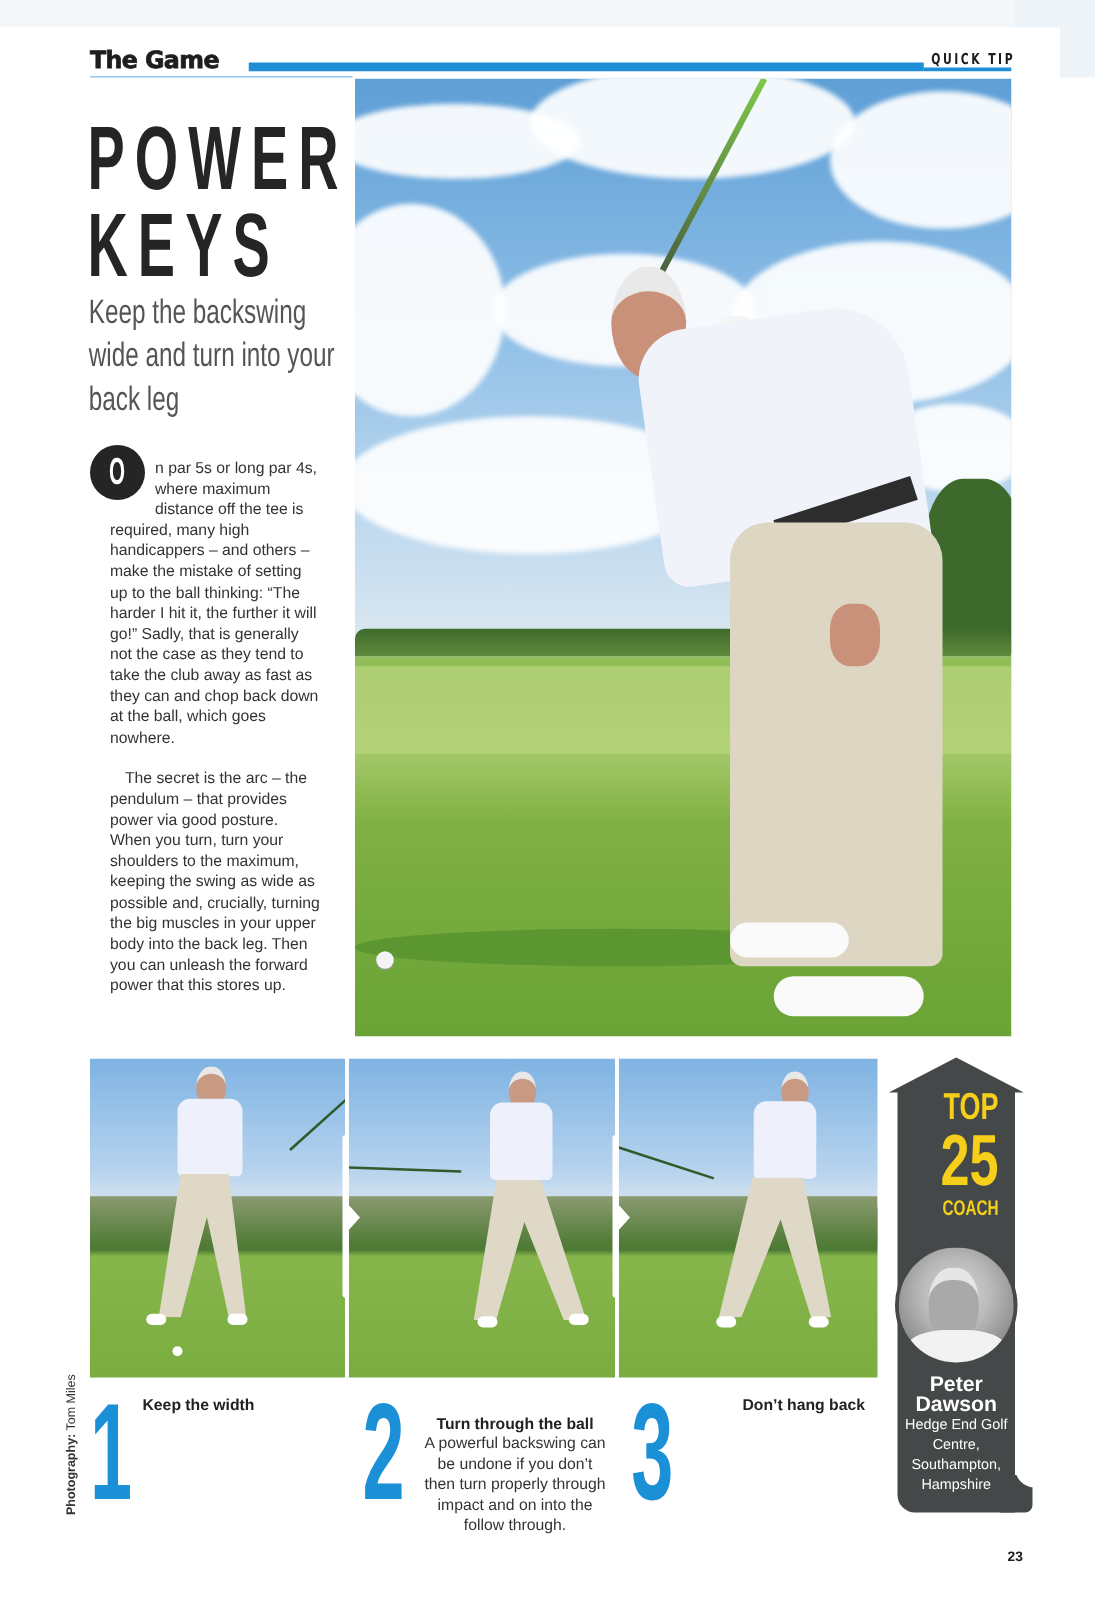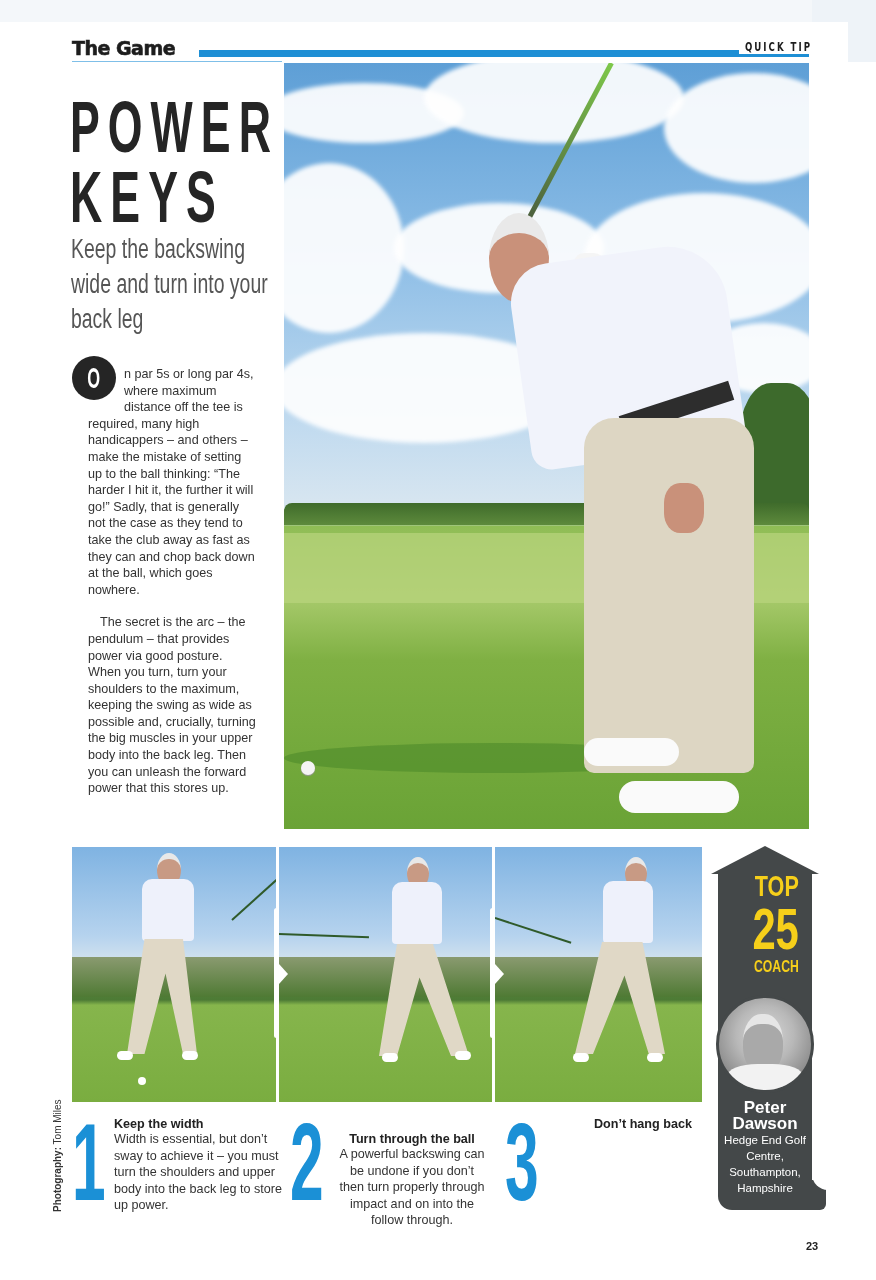--- a/index.html
+++ b/index.html
@@ -183,21 +183,20 @@
 <div class="divider-arrow abs" style="left:495px;top:964px;"></div>
 
 <div class="abs credit">
   <b>Photography:</b> <span>Tom Miles</span>
 </div>
 
 <div class="abs" style="left:72px;top:1112px;width:210px;">
   <div class="abs tip-num" style="left:0;top:0;">1</div>
   <div class="abs" style="left:42px;top:5px;width:170px;">
     <div class="tip-head">Keep the width</div>
-    <div class="tip-body">Width is essential, but don’t sway to achieve it – you must turn the shoulders and upper body into the back leg to store up power.</div>
   </div>
 </div>
 <div class="abs" style="left:290px;top:1112px;width:210px;">
   <div class="abs tip-num" style="left:0;top:0;">2</div>
   <div class="abs" style="left:47px;top:20px;width:150px;text-align:center;">
     <div class="tip-head">Turn through the ball</div>
     <div class="tip-body">A powerful backswing can be undone if you don’t then turn properly through impact and on into the follow through.</div>
   </div>
 </div>
 <div class="abs" style="left:505px;top:1112px;width:210px;">

